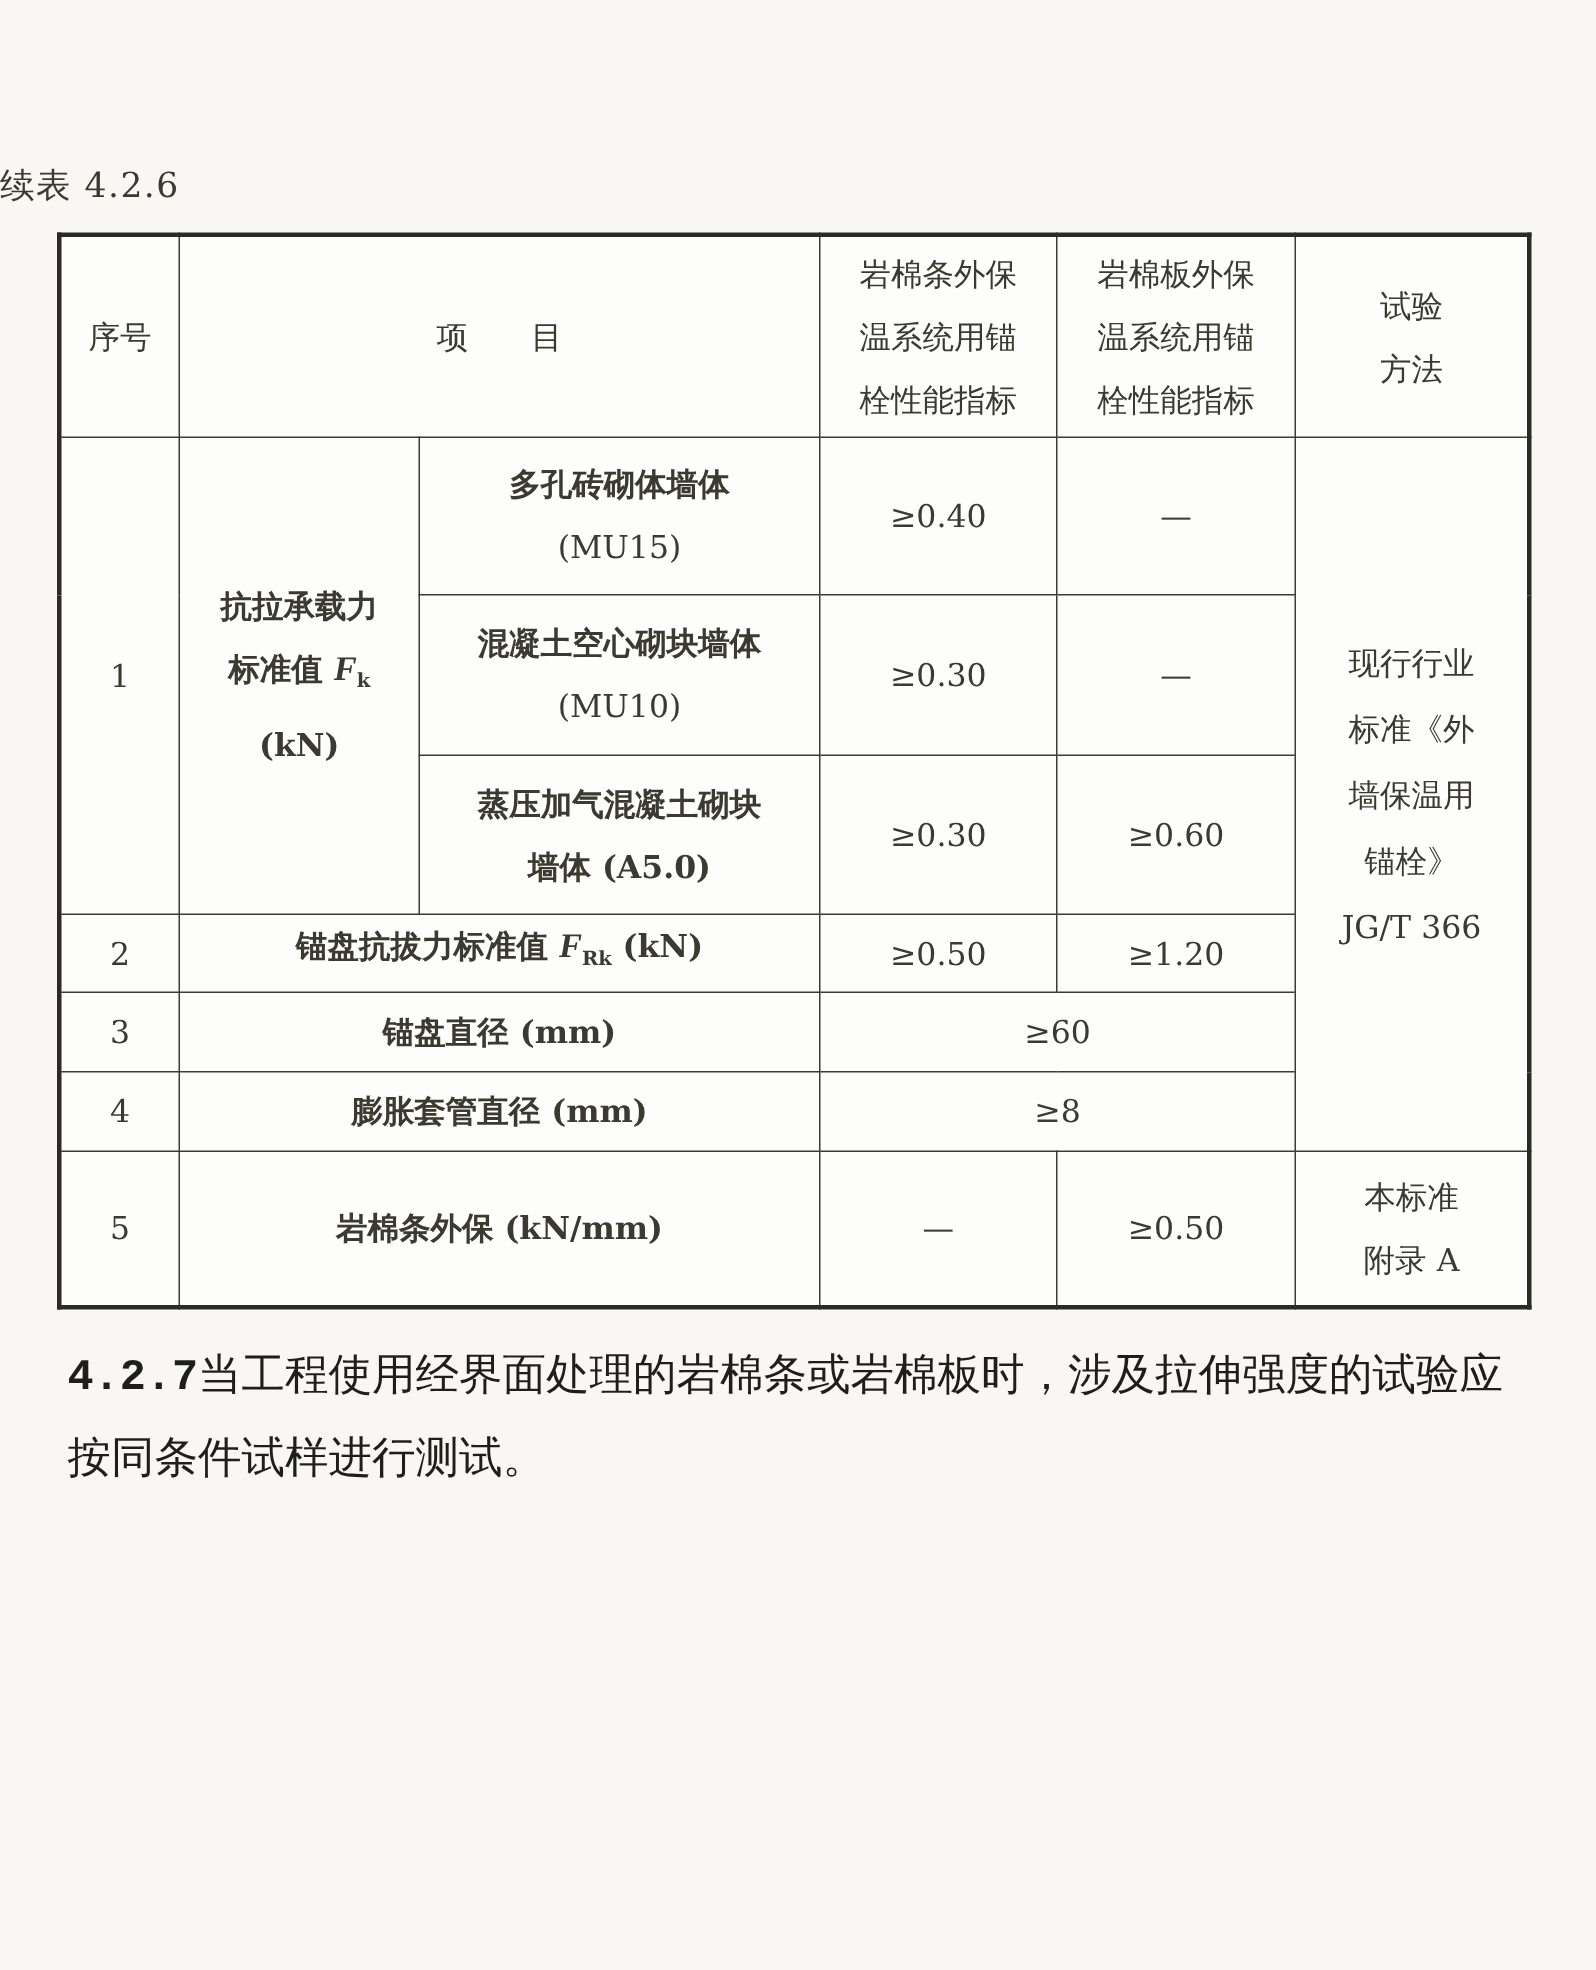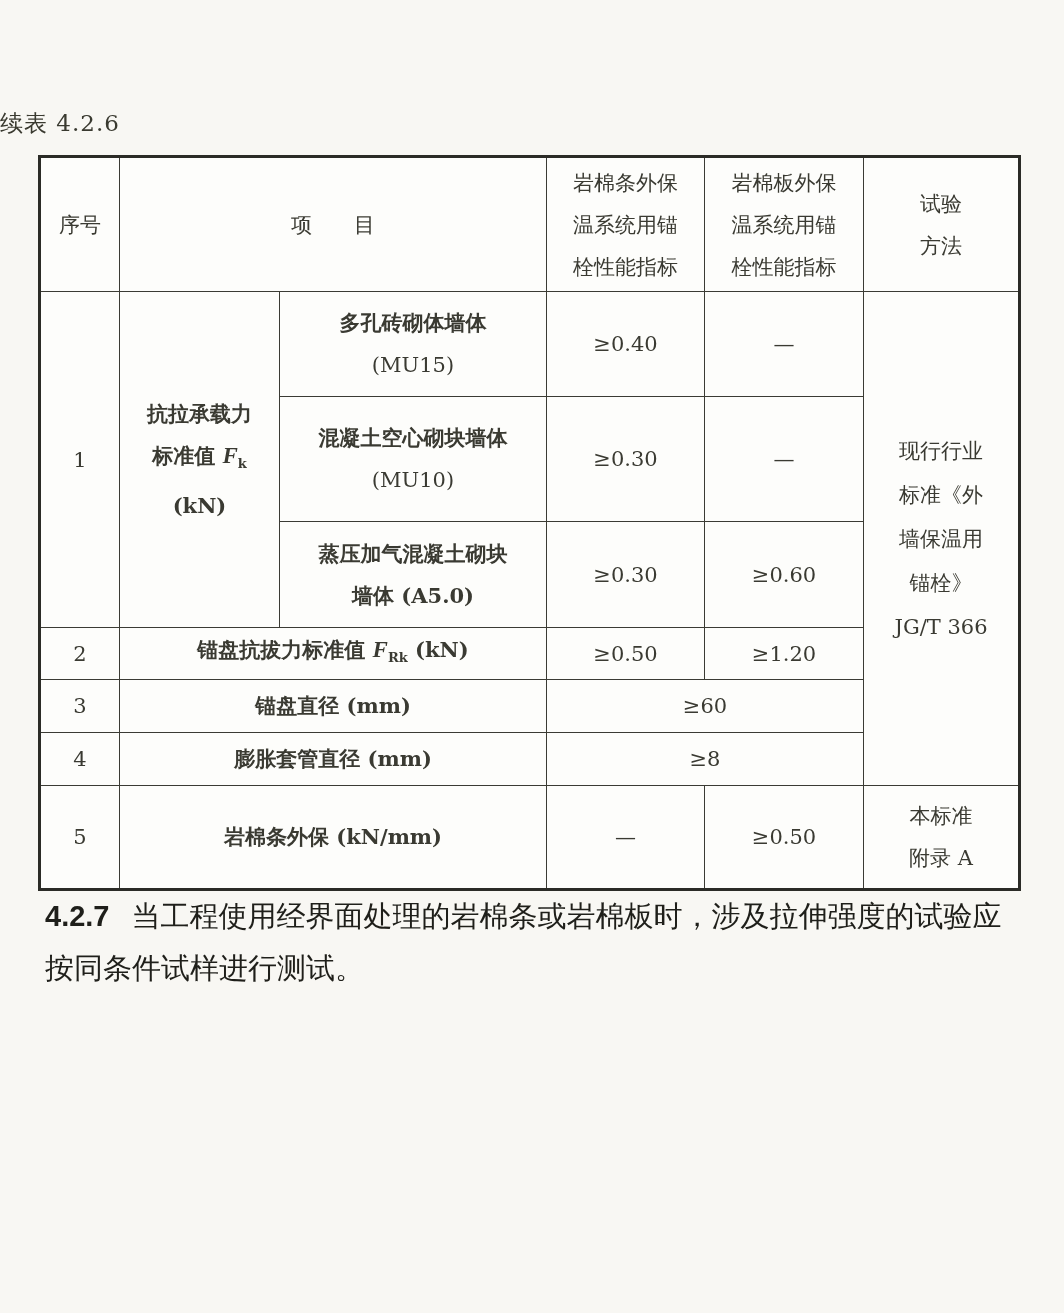--- a/index.html
+++ b/index.html
@@ -33,21 +33,21 @@
   .faint { color: #c9c9c2; }
   .bold { font-weight: bold; color: #2a2a22; }
   .sub { font-size: 13px; vertical-align: -5px; font-style: normal; }
   .ital { font-style: italic; font-family: "Liberation Serif", serif; font-size: 23px; }
   .paras {
     position: absolute; left: 45px; top: 890px; width: 975px;
     font-size: 29px; line-height: 52px; color: #1f1f1a;
     font-family: "DejaVu Sans", "Liberation Sans", sans-serif;
   }
   .para { margin: 0; }
-  .clause-no { font-weight: bold; font-family: Liberation Sans, sans-serif; margin-right: 22px; }
+  .clause-no { font-weight: bold; font-family: Liberation Mono, monospace; }
 </style>
 </head>
 <body>
 
 <div class="caption">续表 4.2.6</div>
 
 <table class="spec">
   <colgroup>
     <col style="width:80px">
       <col style="width:160px">
@@ -91,21 +91,21 @@
     <td class="faint">—</td>
     <td rowspan="6" class="light" style="line-height:44px">
       <div>现行行业</div>
       <div>标准《外</div>
       <div>墙保温用</div>
       <div>锚栓》</div>
       <div>JG/T 366</div>
     </td>
   </tr>
 
-  <tr style="height:125px">
+  <tr style="height:107px">
     <td class="bold">
       <div>混凝土空心砌块墙体</div>
       <div style="font-weight:normal">(MU10)</div>
     </td>
     <td class="light">≥0.30</td>
     <td class="faint">—</td>
   </tr>
 
   <tr style="height:106px">
     <td class="bold">

